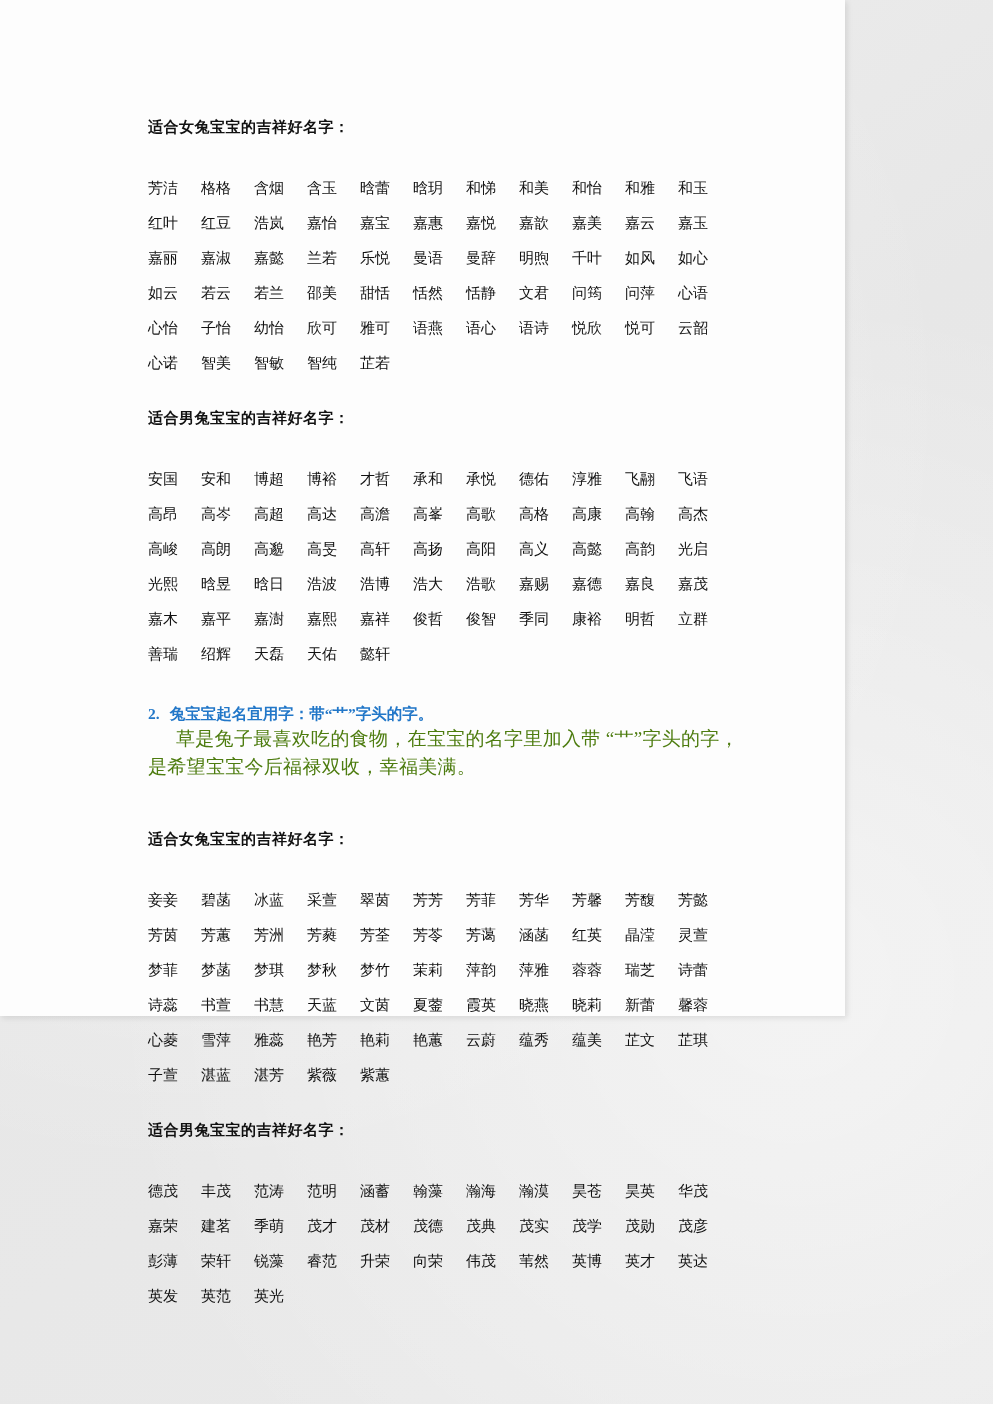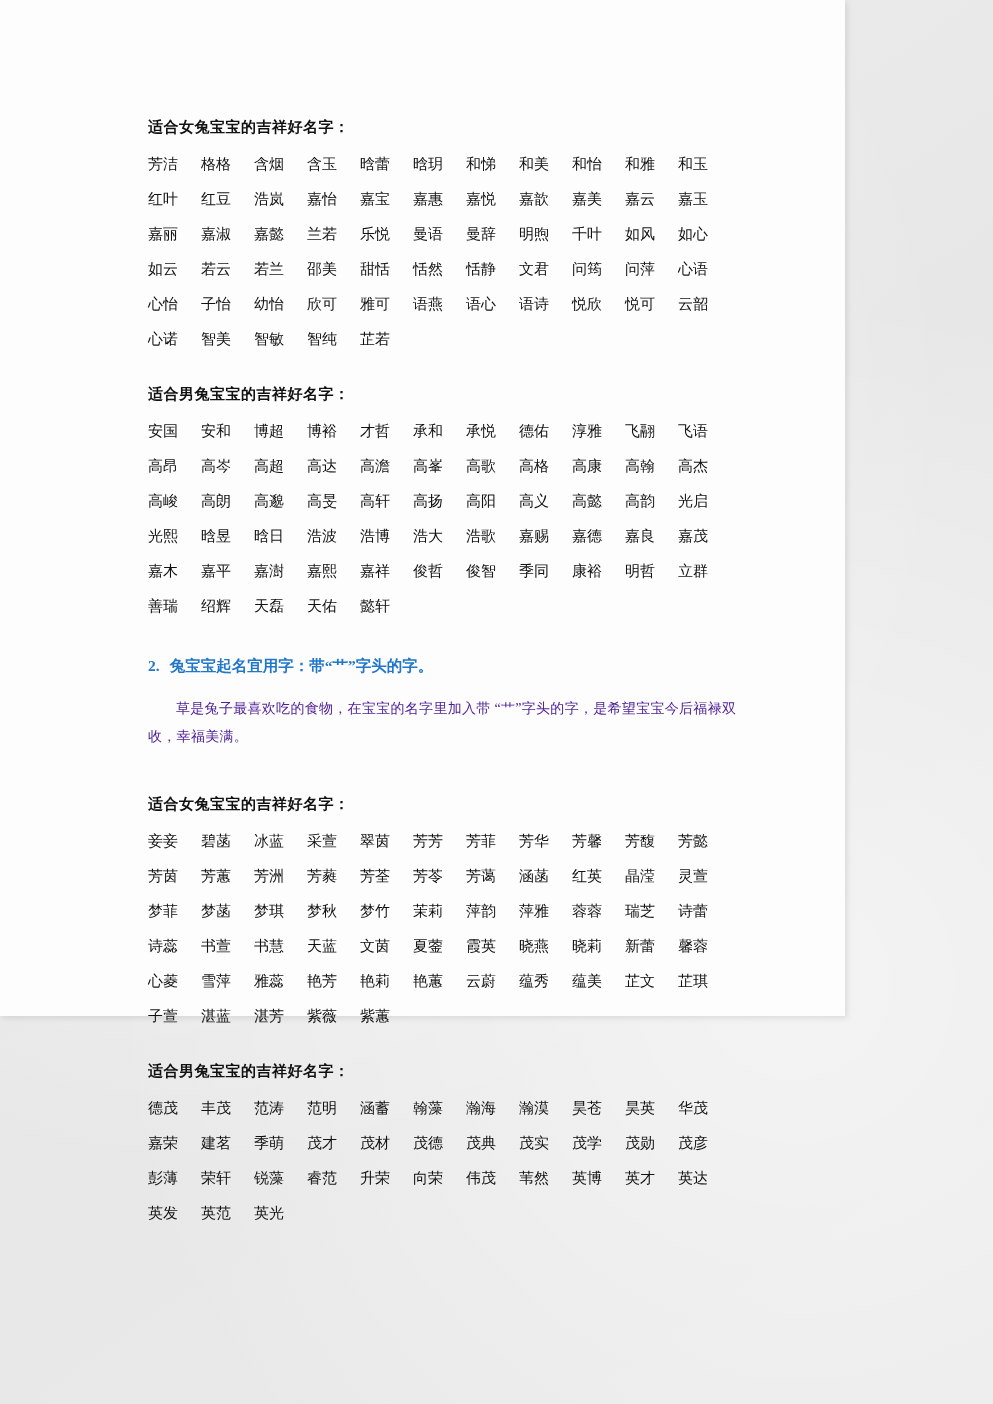--- a/index.html
+++ b/index.html
@@ -38,21 +38,21 @@
   }
   .heading {
     font-family: "Liberation Serif", serif;
     font-weight: bold;
     font-size: 15px;
     color: #111;
     letter-spacing: 0.5px;
     margin: 0;
   }
   .name-grid {
-    margin-top: 18px;
+    margin-top: 42px;
     display: grid;
     grid-template-columns: repeat(11, 53px);
     row-gap: 16px;
     column-gap: 0px;
     font-family: Liberation Serif, serif;
     font-size: 15px;
     color: #111;
   }
   .name-grid span {
     white-space: nowrap;
@@ -65,24 +65,24 @@
     font-family: "Liberation Serif", serif;
     font-size: 15.5px;
     font-weight: bold;
     color: #2277c8;
     display: flex;
     gap: 10px;
     align-items: baseline;
   }
   .section-title .num { color: #2277c8; }
   .section-body {
-    margin-top: 18px;
+    margin-top: 0;
     font-family: "Liberation Serif", serif;
-    font-size: 14px;
-    color: #4c1d95;
+    font-size: 19px;
+    color: #4d7c0f;
     line-height: 28px;
     text-indent: 28px;
     letter-spacing: 0.3px;
   }
 </style>
 </head>
 <body>
 
 <div class="backdrop"></div>
 

